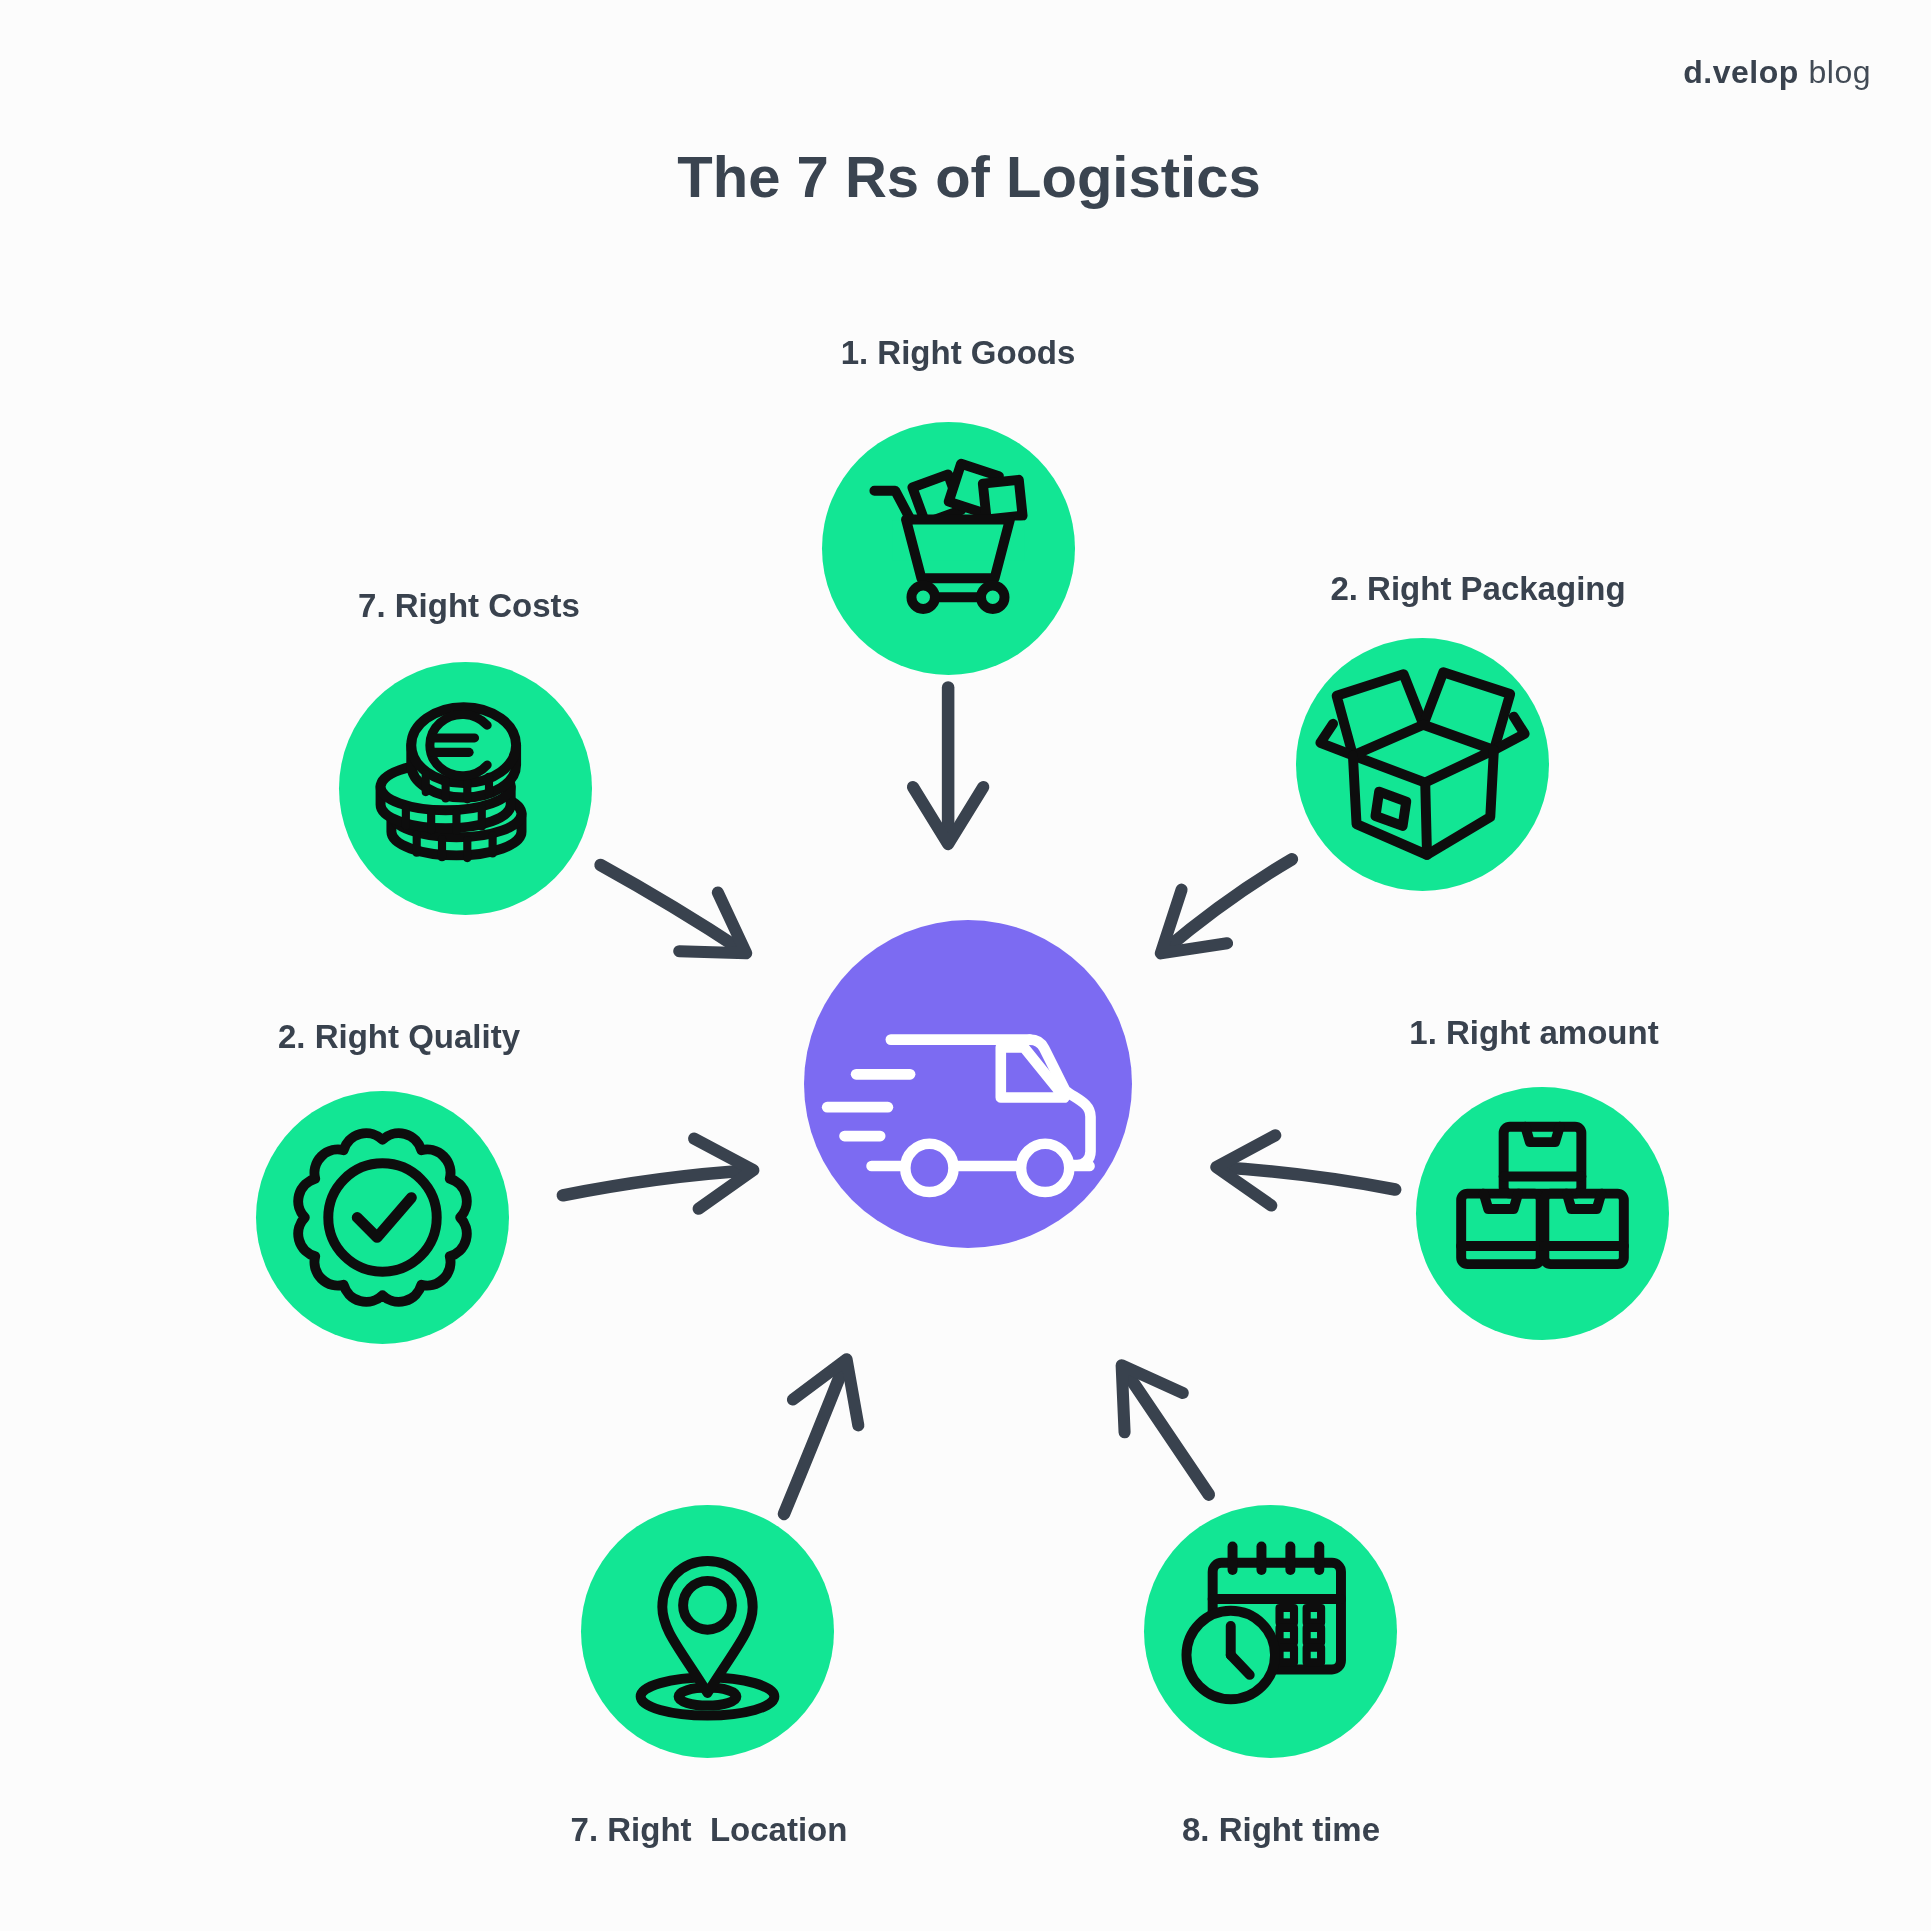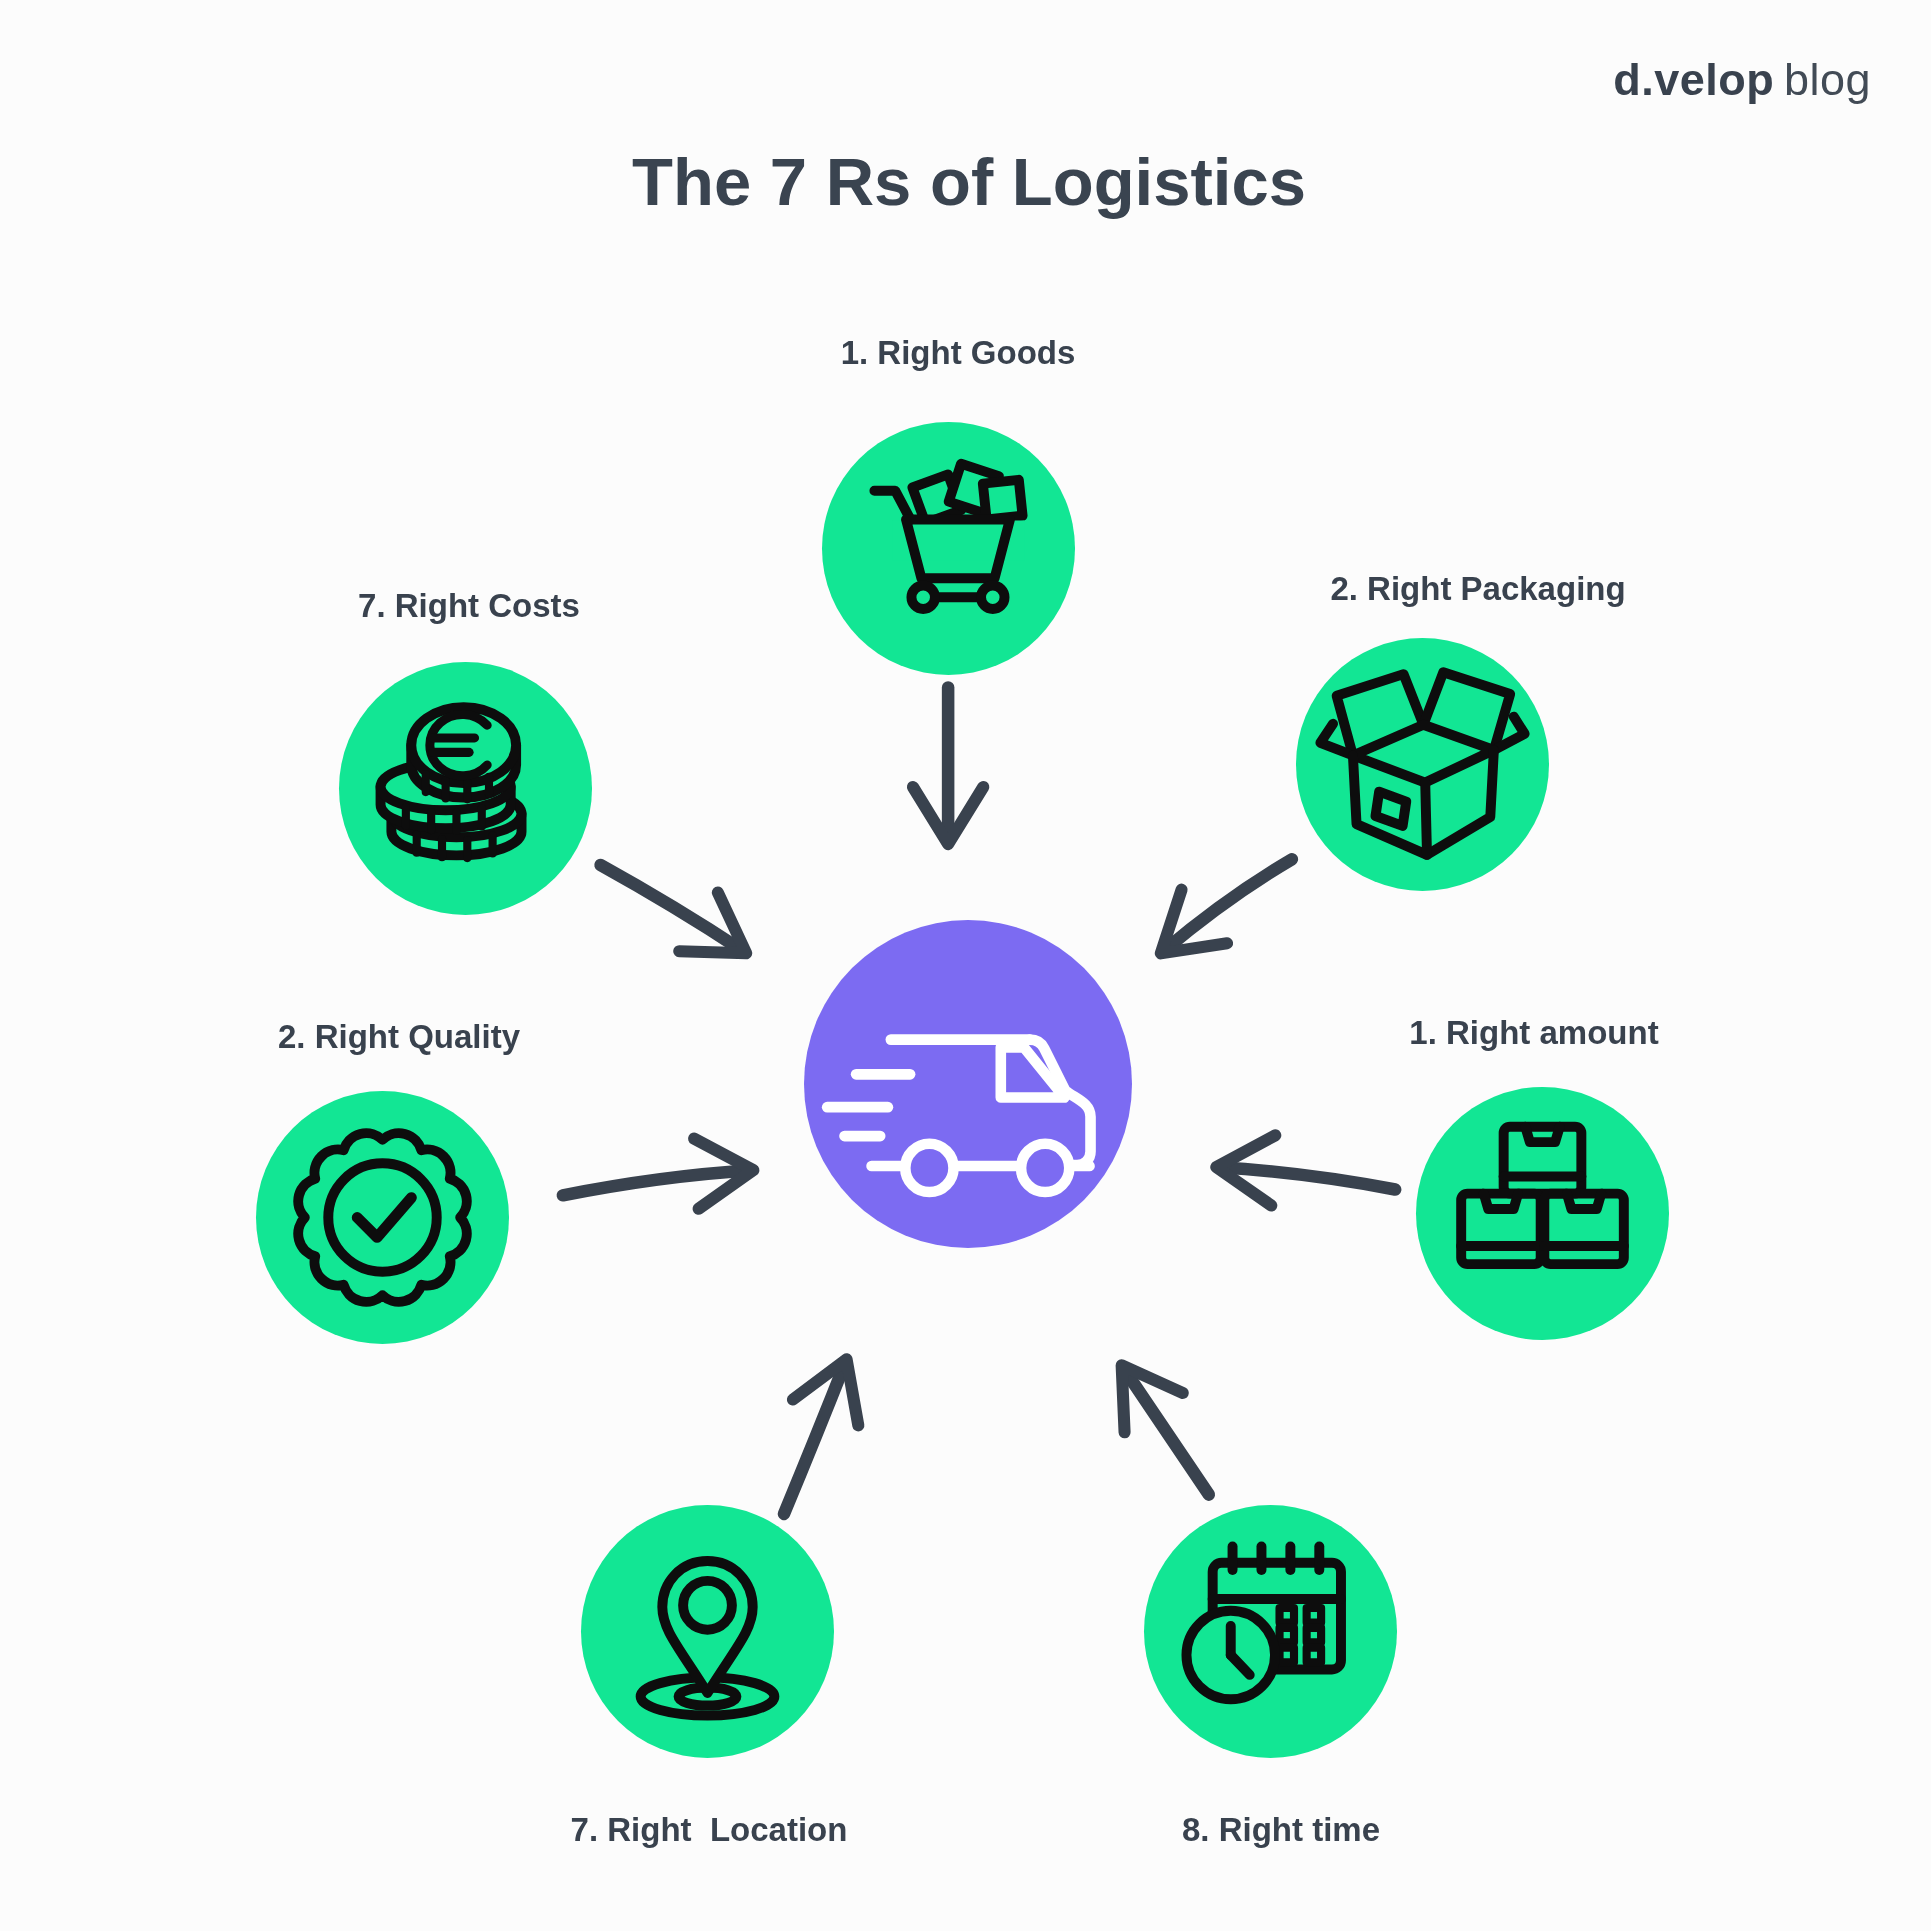--- a/index.html
+++ b/index.html
@@ -2,26 +2,26 @@
 <html><head>
 <meta charset="utf-8">
 <style>
   html,body{margin:0;padding:0;}
   body{
     width:1931px;height:1931px;position:relative;overflow:hidden;
     background:#FCFCFC;
     font-family:"Liberation Sans","DejaVu Sans",sans-serif;
     color:#39424E;
   }
-  .logo{position:absolute;top:54px;right:60px;font-size:45px;letter-spacing:0.5px;text-align:right;}
+  .logo{position:absolute;top:54px;right:60px;font-size:32px;letter-spacing:0.5px;text-align:right;}
   .logo .b{font-weight:800;}
   .logo .l{font-weight:400;margin-left:9.7px;opacity:.95;}
   .title{
     position:absolute;left:969px;top:143px;transform:translateX(-50%);
-    font-size:67px;font-weight:800;color:#3A4450;white-space:pre;margin:0;
+    font-size:58px;font-weight:800;color:#3A4450;white-space:pre;margin:0;
   }
   .arrows{position:absolute;left:0;top:0;}
   .node-circle{
     position:absolute;width:253px;height:253px;border-radius:50%;
     background:#12E694;display:flex;align-items:center;justify-content:center;
   }
   .node-circle svg{width:253px;height:253px;}
   .center-circle{
     position:absolute;left:804px;top:920px;width:328px;height:328px;border-radius:50%;
     background:#7C6BF2;display:flex;align-items:center;justify-content:center;

